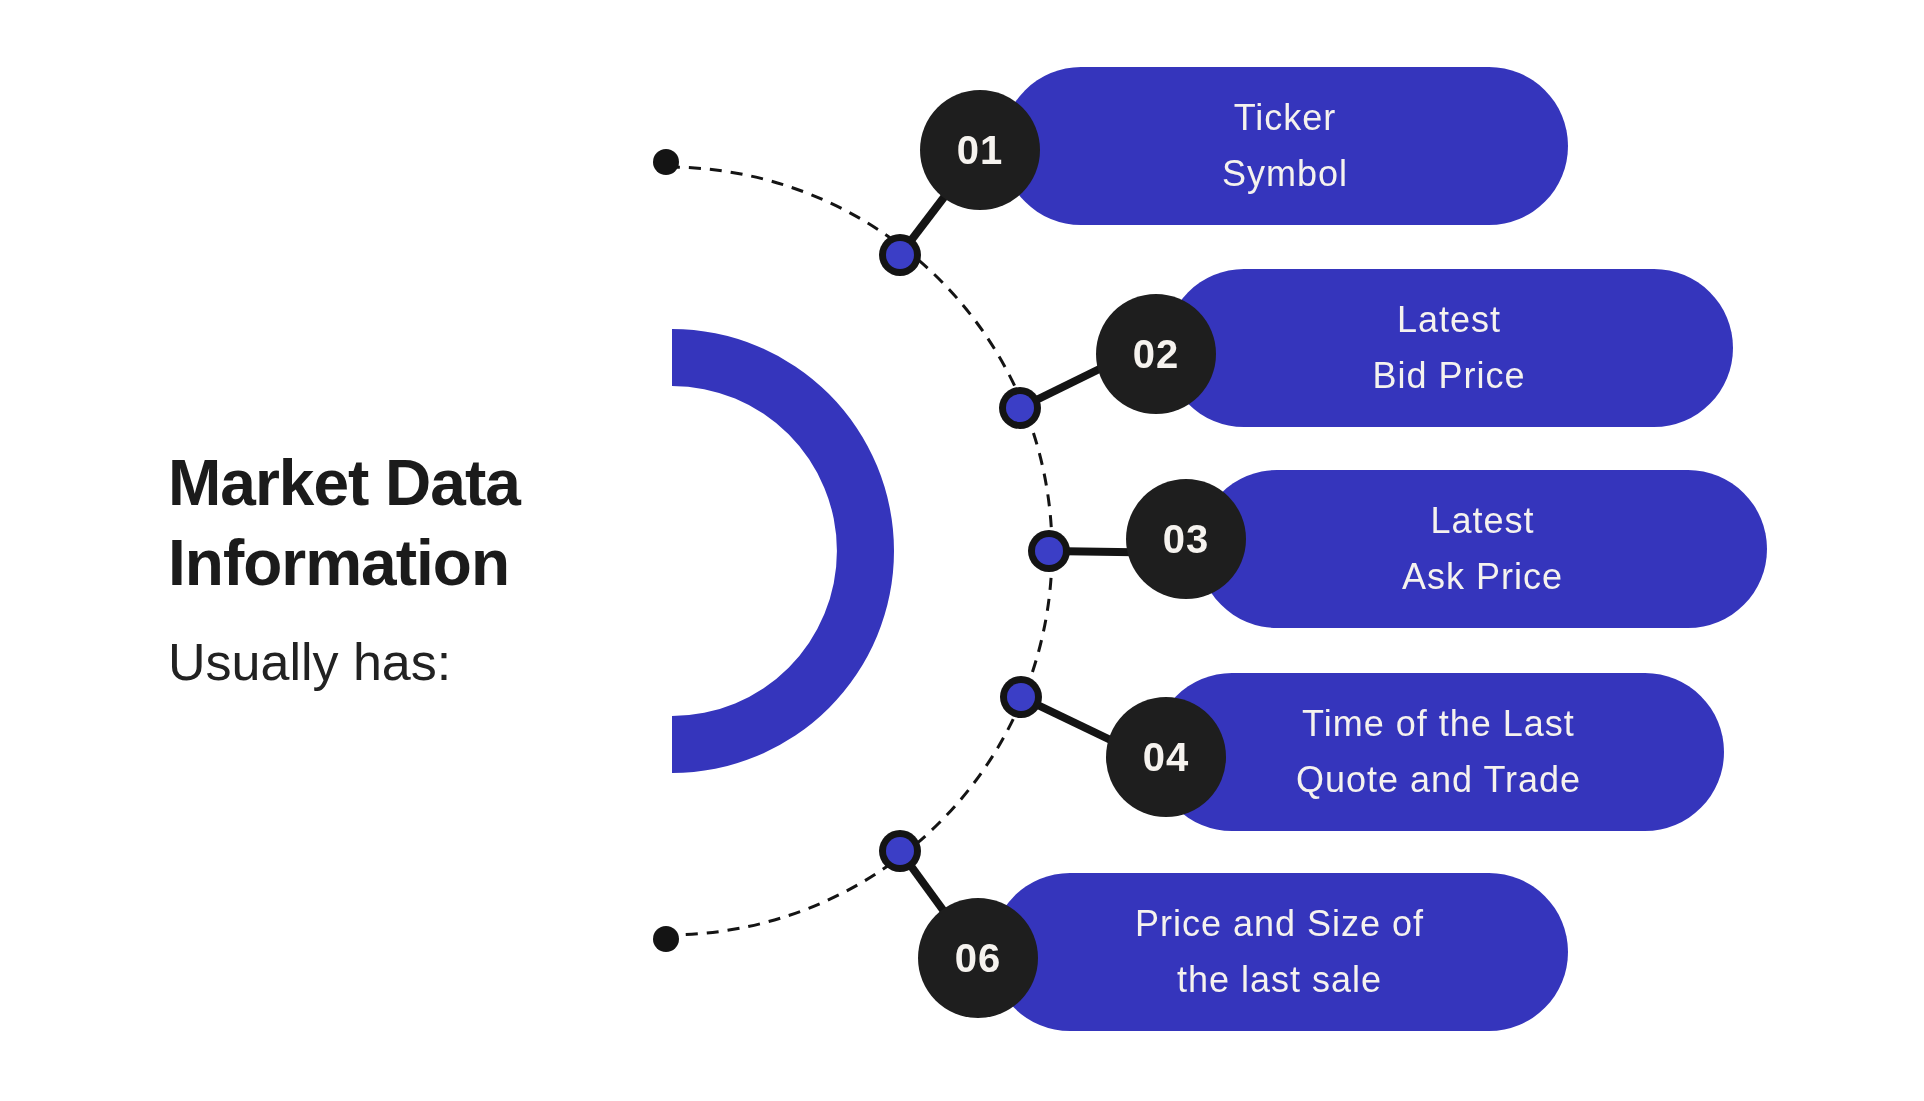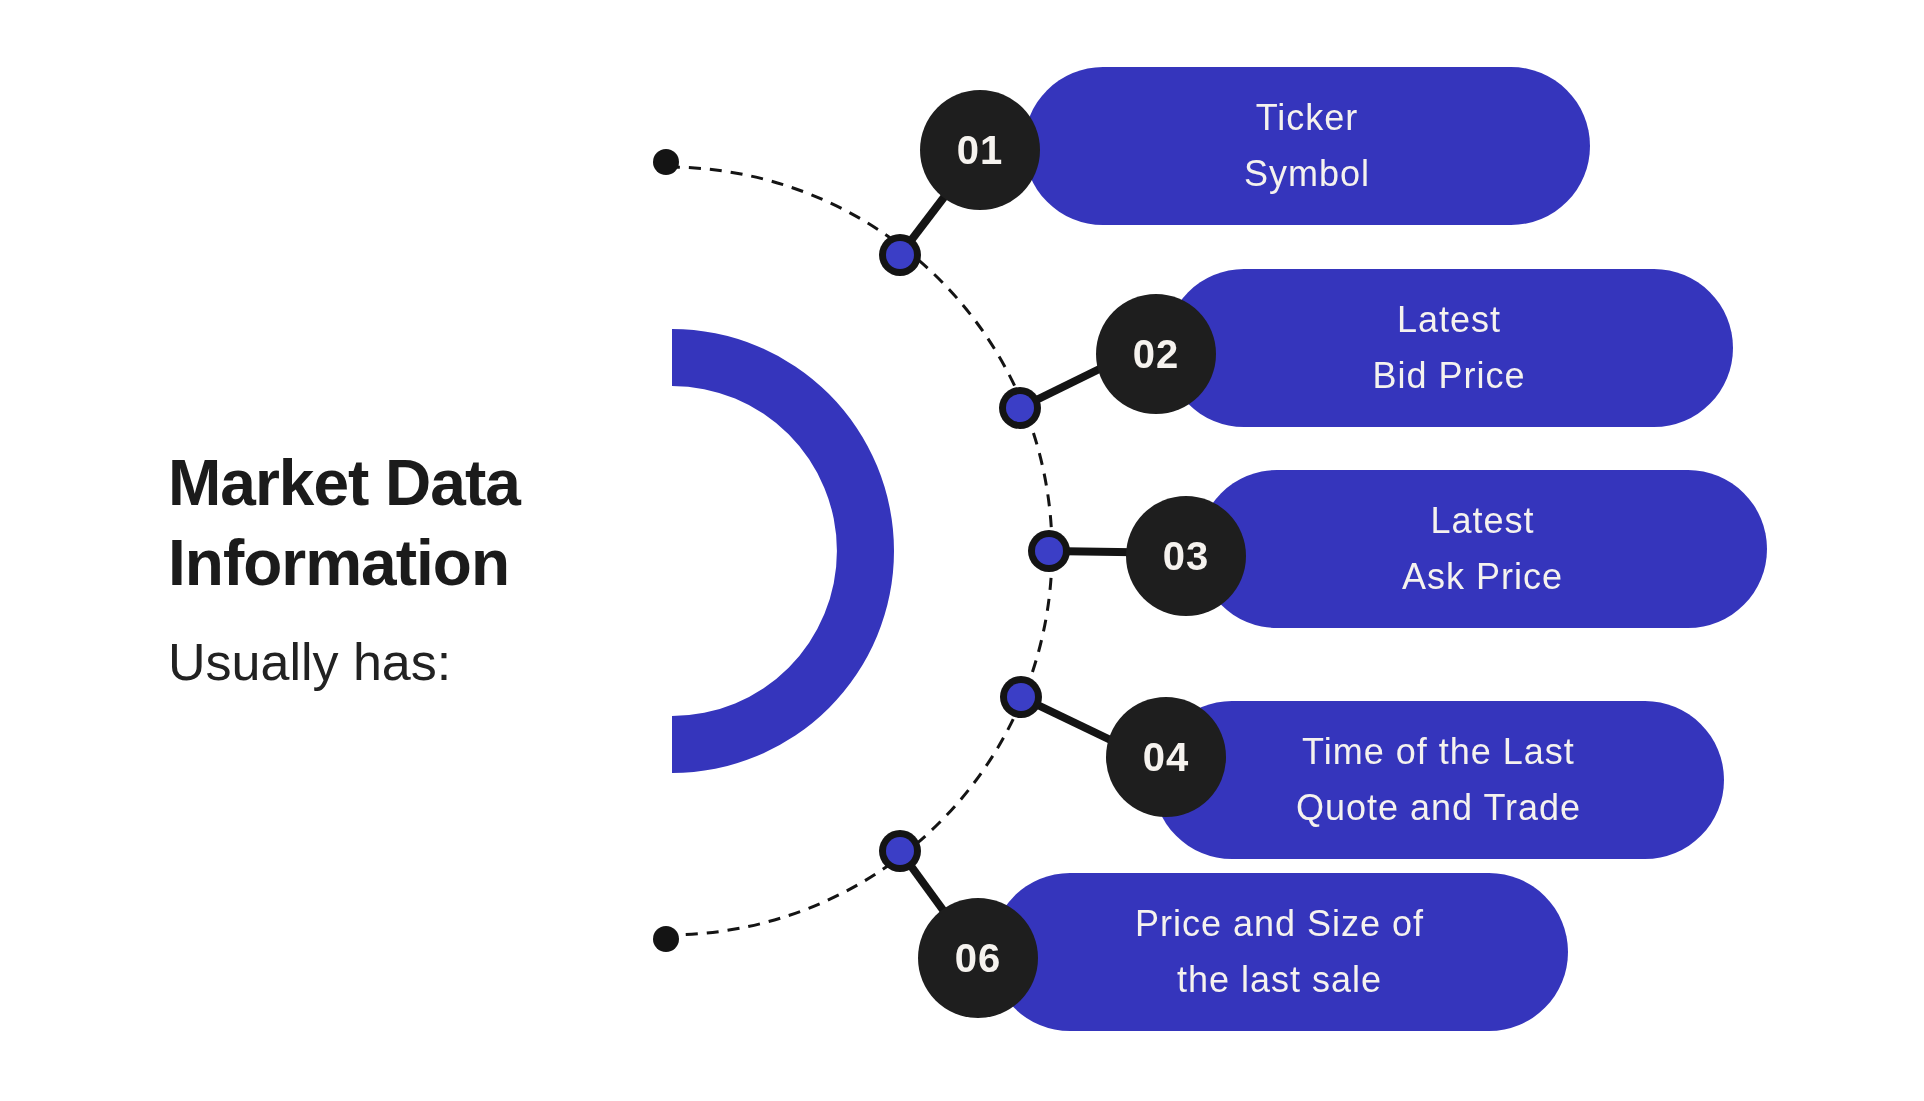--- a/index.html
+++ b/index.html
@@ -120,48 +120,48 @@
       <circle cx="900" cy="851" r="14" fill="#3b3ec6"></circle>
     </g>
   </svg>
 
   <div class="title-block">
     <h1 class="title">Market Data
 Information</h1>
     <div class="subtitle">Usually has:</div>
   </div>
 
-  <div class="pill" style="left:1024px; top:67px;  width:566px;">
+  <div class="pill" style="left:1002px; top:67px;  width:566px;">
     <span class="pill-label">Ticker
 Symbol</span>
   </div>
   <div class="pill" style="left:1165px; top:269px; width:568px;">
     <span class="pill-label">Latest
 Bid Price</span>
   </div>
   <div class="pill" style="left:1198px; top:470px; width:569px;">
     <span class="pill-label">Latest
 Ask Price</span>
   </div>
-  <div class="pill" style="left:1153px; top:673px; width:571px;margin-top:28px;">
+  <div class="pill" style="left:1153px; top:673px; width:571px;">
     <span class="pill-label">Time of the Last
 Quote and Trade</span>
   </div>
   <div class="pill" style="left:991px;  top:873px; width:577px;text-align:center;">
     <span class="pill-label">Price and Size of
 the last sale</span>
   </div>
 
   <div class="badge" style="left:920px;  top:90px;">
     <span class="badge-number">01</span>
   </div>
   <div class="badge" style="left:1096px; top:294px;">
     <span class="badge-number">02</span>
   </div>
-  <div class="badge" style="left:1126px; top:496px;">
+  <div class="badge" style="left:1126px; top:479px;">
     <span class="badge-number">03</span>
   </div>
   <div class="badge" style="left:1106px; top:697px;">
     <span class="badge-number">04</span>
   </div>
   <div class="badge" style="left:918px;  top:898px;">
     <span class="badge-number">06</span>
   </div>
 
 </div>

